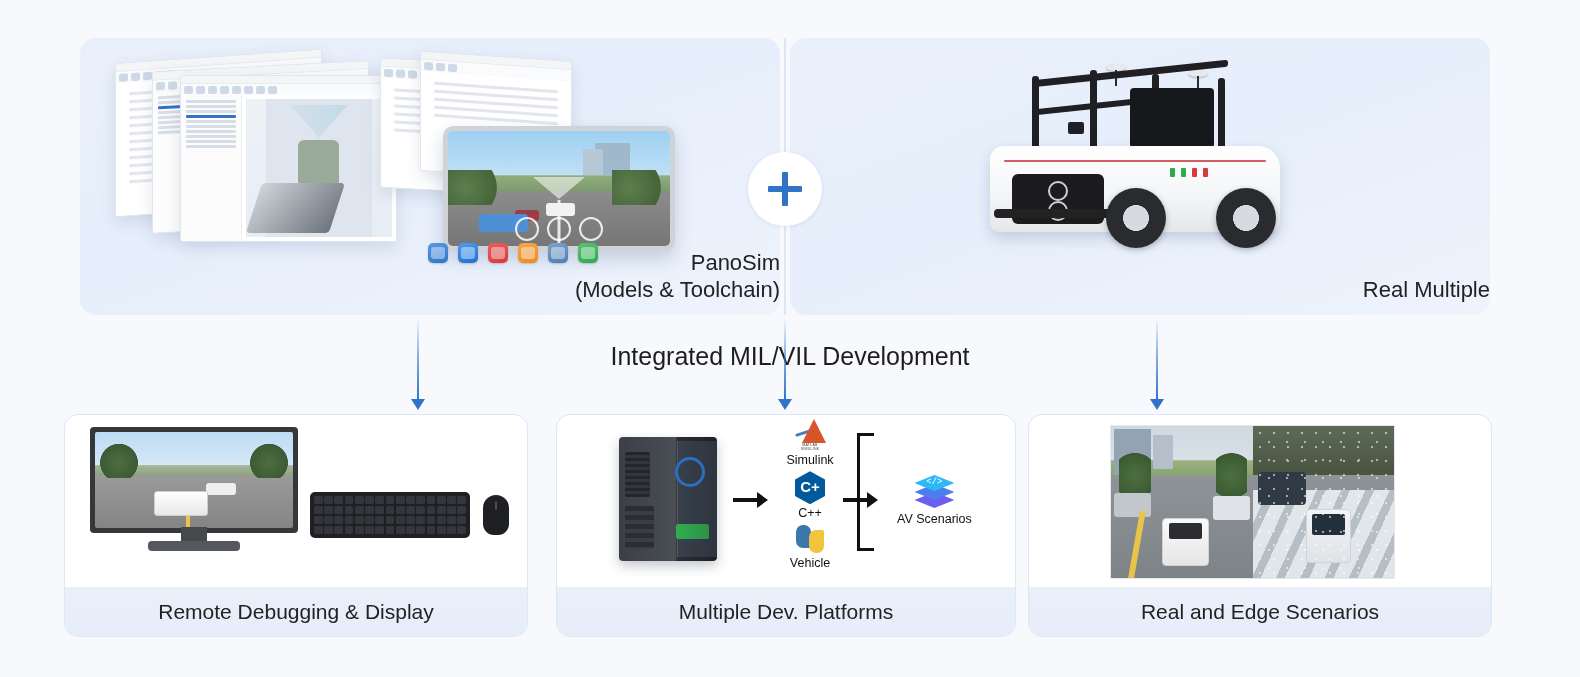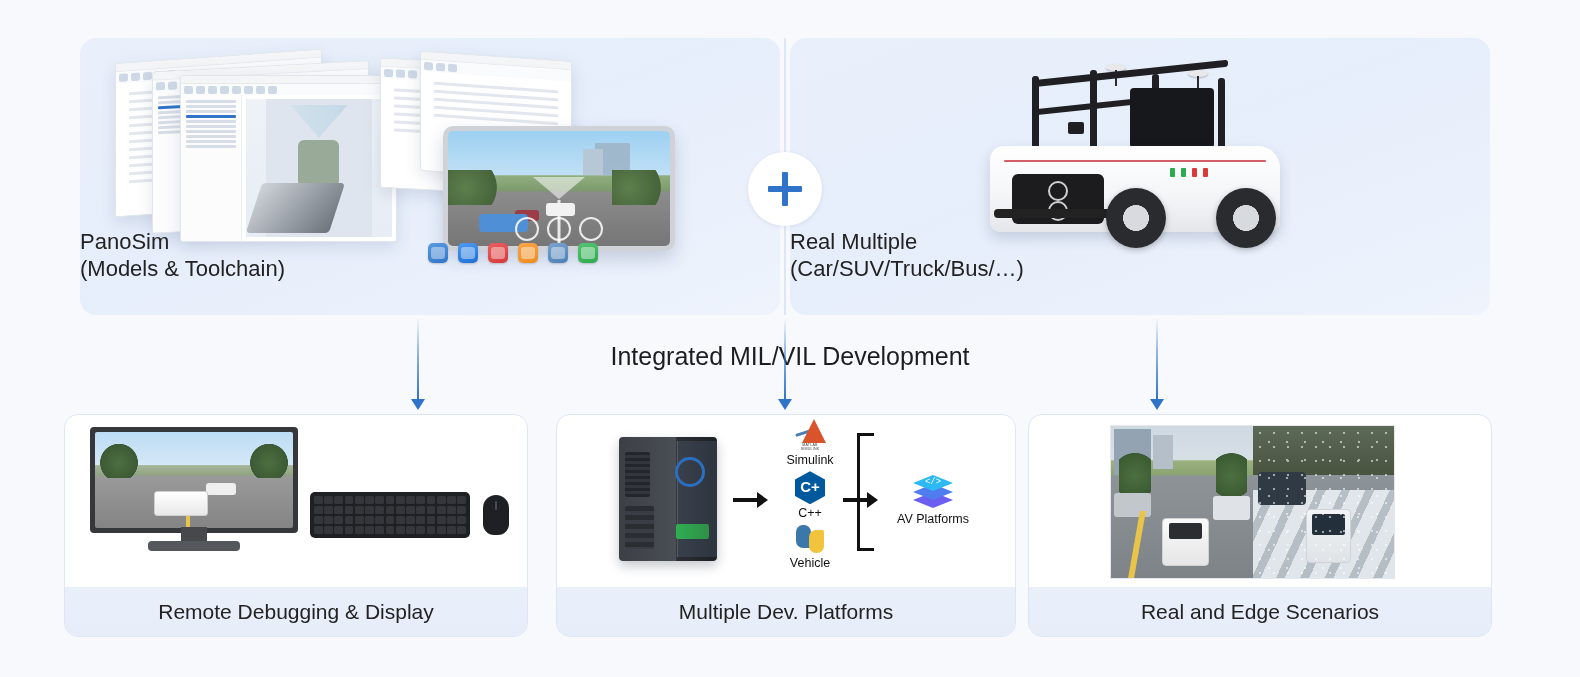--- a/index.html
+++ b/index.html
@@ -17,22 +17,22 @@
   .top-card{
     position:absolute;top:38px;height:277px;
     border-radius:16px;
     background:linear-gradient(160deg,#e9f0fb 0%,#e6eefb 45%,#eef3fc 100%);
     overflow:hidden;
   }
   #card-panosim{left:80px;width:700px;}
   #card-vehicle{left:790px;width:700px;}
 
   .top-caption{
-    position:absolute;left:0;right:0;bottom:32px;
-    text-align:left;font-size:22px;line-height:1.22;color:#222;
+    position:absolute;left:0;right:0;bottom:11px;
+    text-align:right;font-size:22px;line-height:1.22;color:#222;
   }
 
   
   .top-divider{
     position:absolute;left:784px;top:38px;width:2px;height:277px;
     background:#dbe6f6;
   }
 
   
   .plus-badge{
@@ -520,21 +520,20 @@
             <i style="background:#d83a3a"></i>
         </div>
         <div class="v-bumper"></div>
       </div>
       <div class="v-wheel front"></div>
       <div class="v-wheel rear"></div>
     </div>
 
     <div class="top-caption">
       <div>Real Multiple</div>
-      <div>(Car/SUV/Truck/Bus/…)</div>
     </div>
   </div>
 
   <div class="plus-badge">
     <span class="h"></span>
       <span class="v"></span>
   </div>
 
   <div class="mid-label">Integrated MIL/VIL Development</div>
 
@@ -686,21 +685,21 @@
           <span class="h"></span>
       </div>
 
       <div class="av-group">
         <div class="ico-av">
           <div class="d d3"></div>
             <div class="d d2"></div>
             <div class="d d1"></div>
           <div class="code">&lt;/&gt;</div>
         </div>
-        <div class="lbl">AV Platforms</div>
+        <div class="lbl">AV Scenarios</div>
       </div>
 
     </div>
     <div class="bot-caption">Multiple Dev. Platforms</div>
   </div>
 
   <div class="bot-card" id="card-scenarios">
     <div class="bot-visual">
       <div class="scn">
         <div class="half urban">

